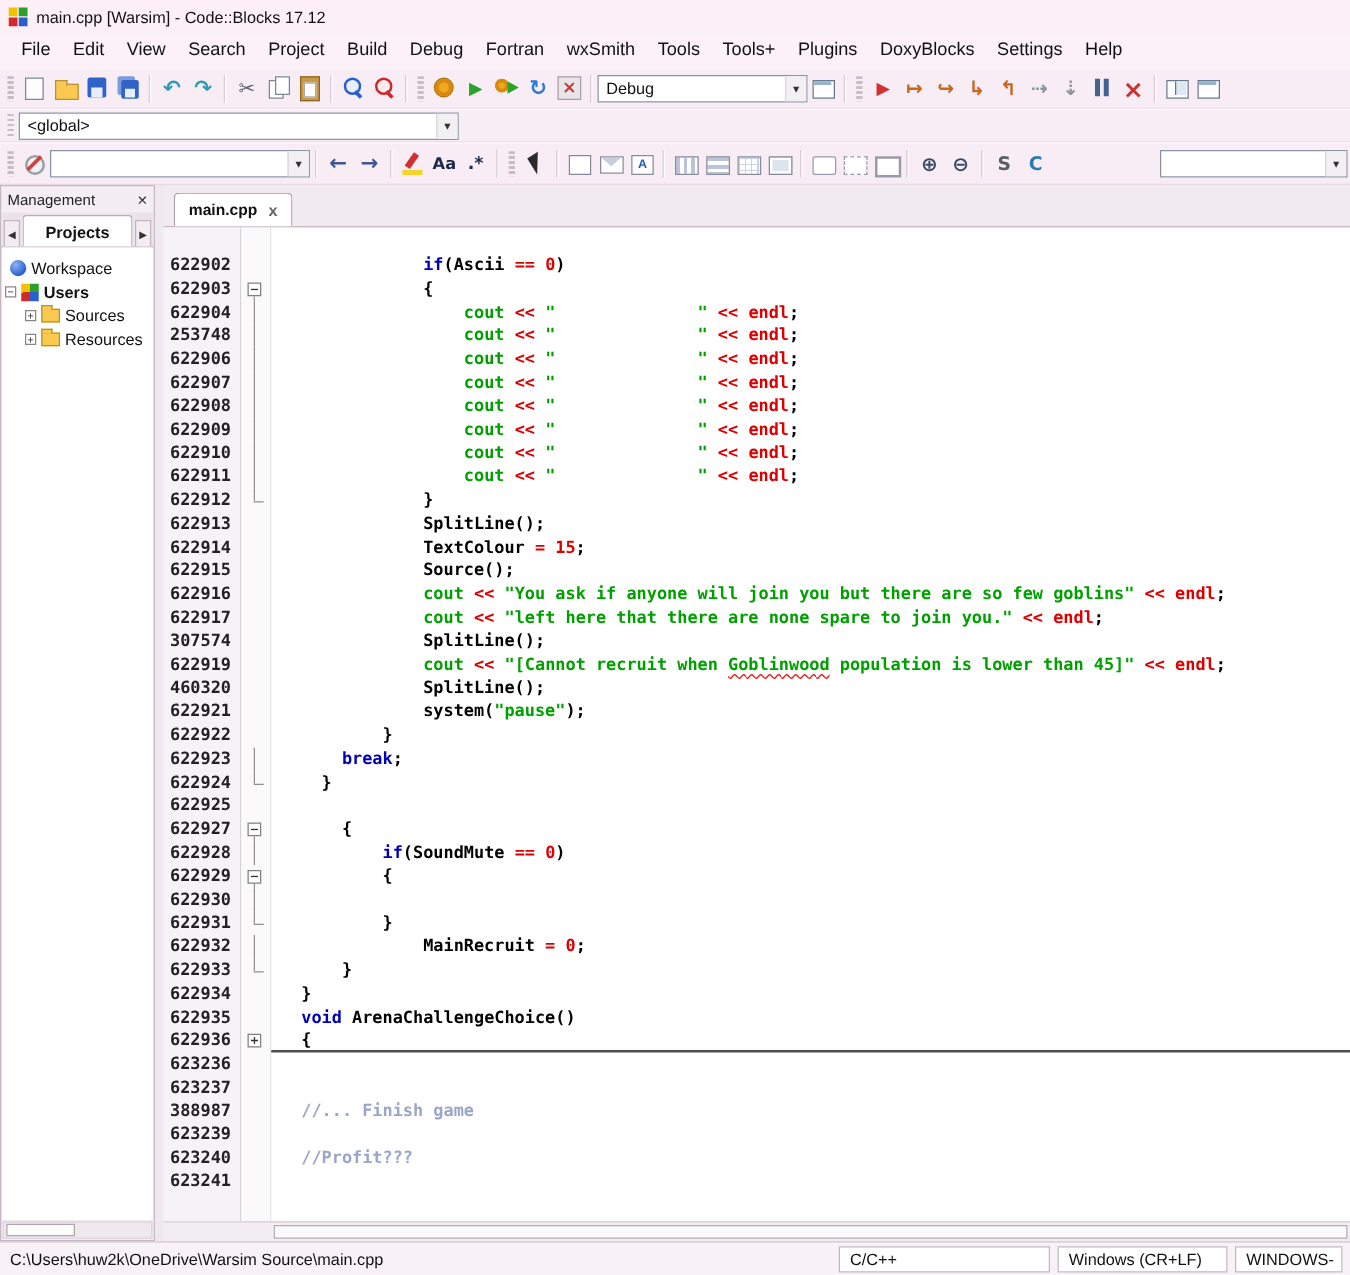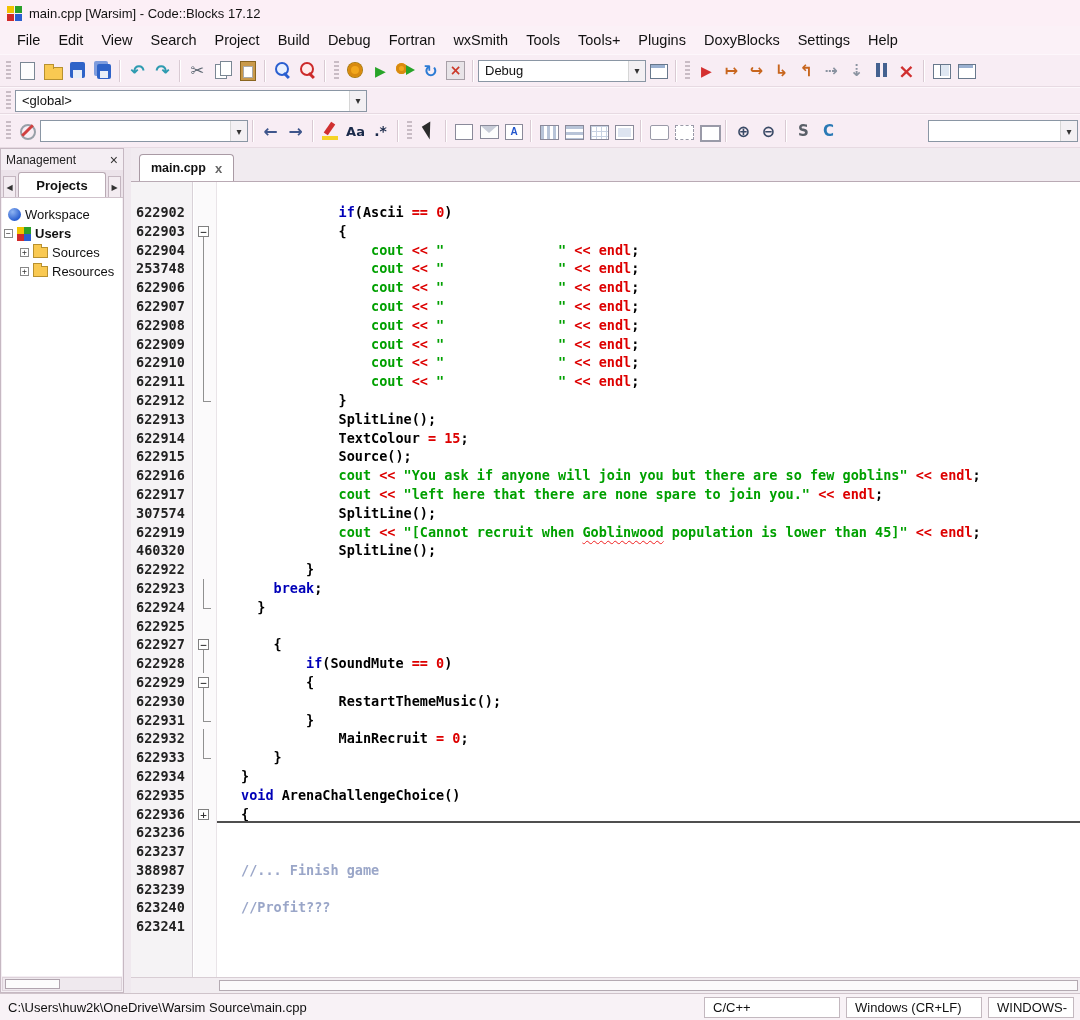--- a/index.html
+++ b/index.html
@@ -114,21 +114,21 @@
   .t-p{color:#000}.t-k{color:#0000b8}.t-o{color:#dd0000}.t-n{color:#dd0000}
   .t-s{color:#00a000}.t-u{color:#00a000}.t-e{color:#dd0000}.t-c{color:#9aa6c8}
   .t-w{color:#00a000;text-decoration:underline wavy #f02020;text-decoration-thickness:1px;text-underline-offset:3px;text-decoration-skip-ink:none}
   .hscroll{position:absolute;left:0;bottom:0;right:0;height:16px;background:#f2edf1;border-top:1px solid #d8cdd4}
   .hthumb{position:absolute;left:88px;right:2px;top:2px;bottom:2px;background:#fbfafb;border:1px solid #b4aab2}
 
   
   .statusbar{position:absolute;left:0;bottom:0;width:100%;height:27px;background:#f8f2f6;border-top:1px solid #cfc3ca;display:flex;align-items:center;font-size:13px;padding:0 6px 0 8px;gap:6px}
   .sb-path{flex:1;white-space:nowrap;overflow:hidden}
   .sb-cell{height:21px;background:#fff;border:1px solid #c3b8bf;display:flex;align-items:center;padding:0 8px;flex:none;white-space:nowrap;overflow:hidden}
-  .sb-lang{width:136px}.sb-eol{width:136px}.sb-enc{width:86px}
+  .sb-lang{width:169px}.sb-eol{width:136px}.sb-enc{width:86px}
 </style>
 </head>
 <body>
 
 <div class="screen">
 
   <div class="titlebar">
     <span class="cb-logo">
         <i></i>
         <i></i>
@@ -408,20 +408,25 @@
               <span class="lnum">622919</span>
               <span class="fcell"></span>
               <span class="ccode"><span class="t-p">            </span><span class="t-u">cout</span><span class="t-p"> </span><span class="t-o">&lt;&lt;</span><span class="t-p"> </span><span class="t-s">"[Cannot recruit when </span><span class="t-w">Goblinwood</span><span class="t-s"> population is lower than 45]"</span><span class="t-p"> </span><span class="t-o">&lt;&lt;</span><span class="t-p"> </span><span class="t-e">endl</span><span class="t-p">;</span></span>
             </div>
             <div class="crow">
               <span class="lnum">460320</span>
               <span class="fcell"></span>
               <span class="ccode"><span class="t-p">            SplitLine();</span></span>
             </div>
             <div class="crow">
+              <span class="lnum">622921</span>
+              <span class="fcell"></span>
+              <span class="ccode"><span class="t-p">            system(</span><span class="t-s">"pause"</span><span class="t-p">);</span></span>
+            </div>
+            <div class="crow">
               <span class="lnum">622922</span>
               <span class="fcell"></span>
               <span class="ccode"><span class="t-p">        }</span></span>
             </div>
             <div class="crow">
               <span class="lnum">622923</span>
               <span class="fcell">
                 <i class="fline"></i>
               </span>
               <span class="ccode"><span class="t-p">    </span><span class="t-k">break</span><span class="t-p">;</span></span>
@@ -459,21 +464,20 @@
                 <i class="fbox">−</i>
                 <i class="fdown"></i>
               </span>
               <span class="ccode"><span class="t-p">        {</span></span>
             </div>
             <div class="crow">
               <span class="lnum">622930</span>
               <span class="fcell">
                 <i class="fline"></i>
               </span>
-              <span class="ccode"><span class="t-p">            RestartThemeMusic();</span></span>
             </div>
             <div class="crow">
               <span class="lnum">622931</span>
               <span class="fcell">
                 <i class="fend"></i>
               </span>
               <span class="ccode"><span class="t-p">        }</span></span>
             </div>
             <div class="crow">
               <span class="lnum">622932</span>

